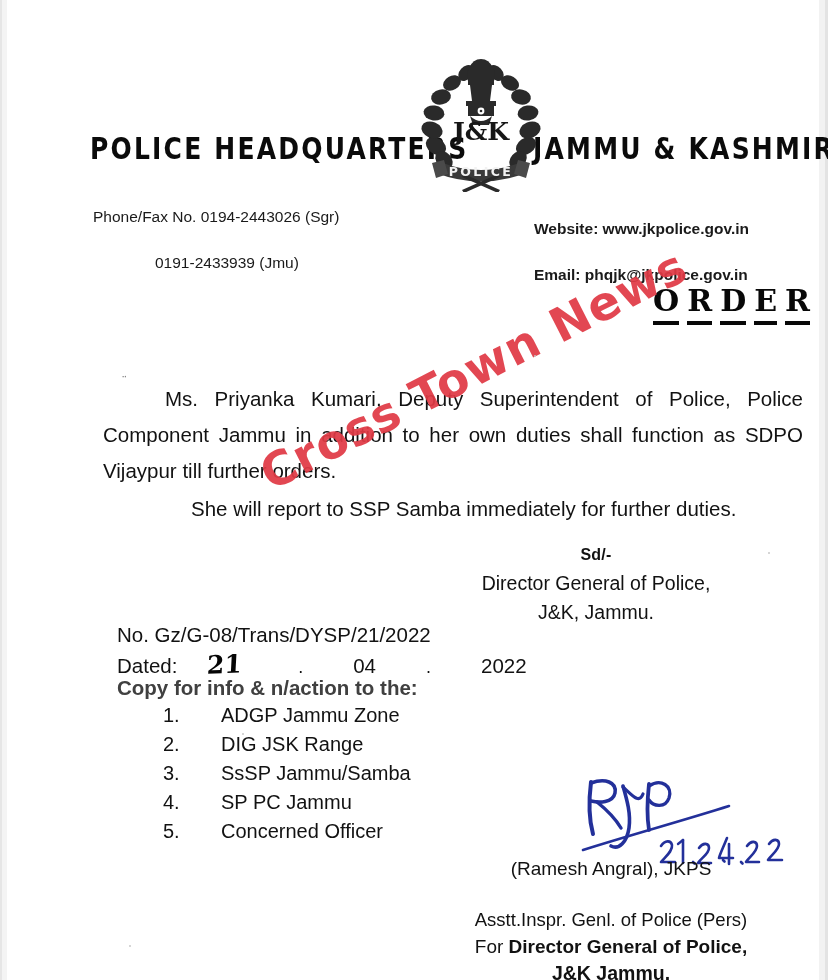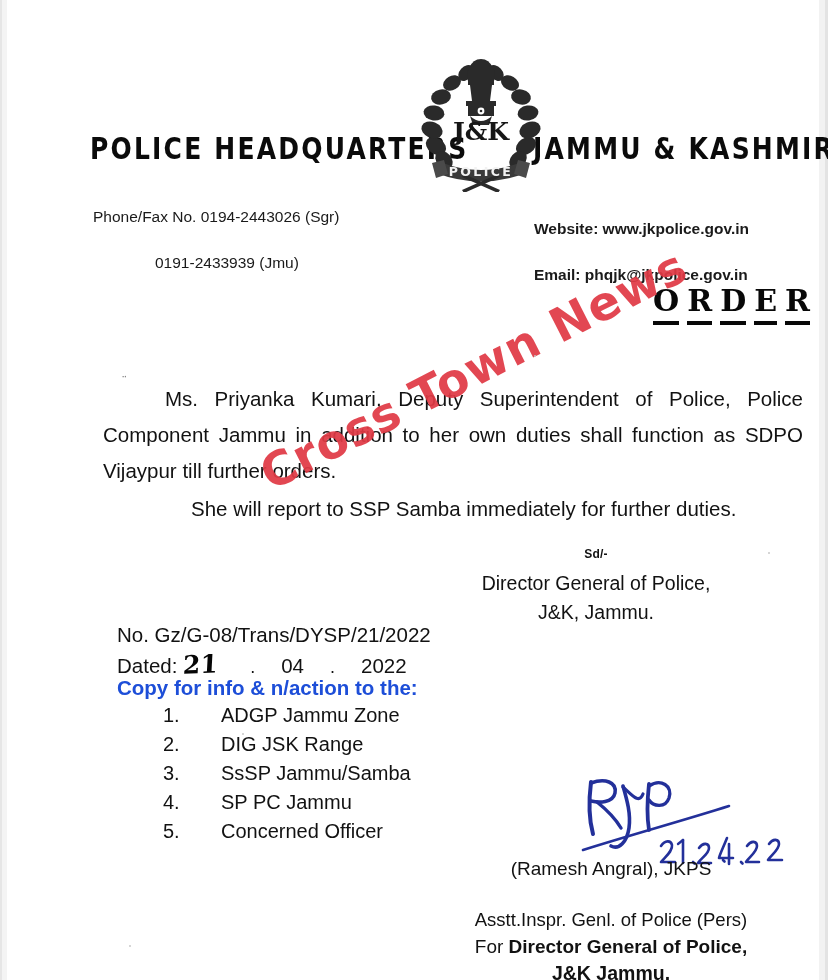--- a/index.html
+++ b/index.html
@@ -143,53 +143,54 @@
   #dgp-block {
     position: absolute;
     left: 420px;
     width: 330px;
     top: 540px;
     text-align: center;
     font-size: 19.5px;
     line-height: 29px;
     color: #121212;
   }
-  #dgp-block .sd { font-weight: 700; font-size: 12px; letter-spacing: .2px; text-align: center; }
+  #dgp-block .sd { font-weight: 700; font-size: 16px; letter-spacing: .2px; text-align: center; }
 
   
   #ref-block {
     position: absolute;
     left: 106px;
     top: 620px;
     font-size: 20.5px;
     line-height: 30px;
     color: #121212;
   }
   #ref-block .dated-row {
     display: flex;
     align-items: baseline;
     white-space: pre;
+    gap: 24px;
   }
   .hand-day {
     font-family: "DejaVu Serif", serif;
     font-size: 25px;
     font-weight: 600;
     color: #050505;
     padding: 0 6px;
     transform: rotate(-2deg) skewX(-5deg);
     display: inline-block;
   }
   .dot-sep { padding: 0 26px; font-size: 18px; }
   #copy-line {
     position: absolute;
     left: 106px;
     top: 676px;
     font-size: 20.5px;
     font-weight: 700;
-    color: #1d4ed8;
+    color: #404040;
   }
 
   
   #dist-list {
     position: absolute;
     left: 152px;
     top: 703px;
     margin: 0;
     padding: 0;
     list-style: none;

